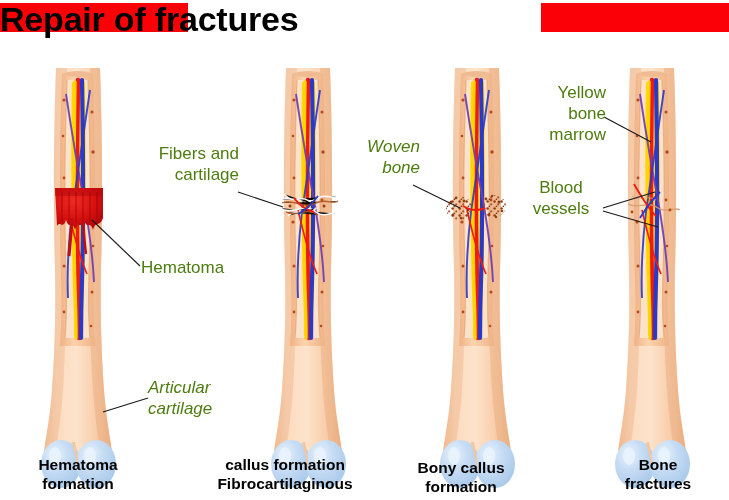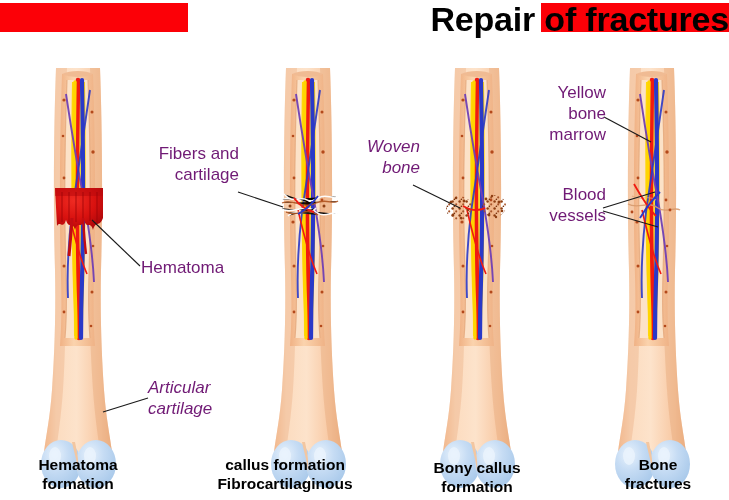--- a/index.html
+++ b/index.html
@@ -11,40 +11,40 @@
     position:relative;
   }
   #stage{position:absolute;left:0;top:0;width:729px;height:500px;}
 
   
   .bar{position:absolute;top:3px;height:29px;background:#fc0007;}
   .bar.left{left:0px;width:188px;}
   .bar.right{left:541px;width:188px;}
   .title{
     position:absolute;left:0;top:-1px;width:729px;
-    text-align:right;
+    text-align:left;
     font-size:34px;font-weight:bold;color:#000;
     letter-spacing:-0.2px;
     line-height:40px;
     font-family:"Liberation Sans", sans-serif;
   }
 
   
   .caption{
     position:absolute;
     text-align:center;
     font-size:15.5px;font-weight:bold;color:#000;
     line-height:18.5px;
     font-family:"Liberation Sans", sans-serif;
   }
 
   
   .label{
     position:absolute;
-    font-size:17px;color:#701a75;
+    font-size:17px;color:#4d7c0f;
     line-height:21px;
     font-family:"Liberation Sans", sans-serif;
     white-space:pre-line;
   }
   .label.r{text-align:right;}
   .label.c{text-align:right;}
   .label.l{text-align:left;}
 
   svg.fig{position:absolute;left:0;top:0;width:729px;height:500px;pointer-events:none;}
 </style>
@@ -296,34 +296,34 @@
   <div class="label l" style="left:148px;top:377px;width:110px;font-style:italic;">Articular
 cartilage</div>
 
   <div class="label c" style="left:348px;top:136px;width:72px;font-style:italic;">Woven
 bone</div>
 
   <div class="label r" style="left:516px;top:82px;width:90px;">Yellow
 bone
 marrow</div>
 
-  <div class="label r" style="left:516px;top:184px;width:90px;">Blood
+  <div class="label r" style="left:516px;top:177px;width:90px;text-align:center;">Blood
 vessels</div>
 
   <div class="caption" style="left:8px;top:456px;width:140px;">
     <div>Hematoma</div>
     <div>formation</div>
   </div>
 
   <div class="caption" style="left:185px;top:456px;width:200px;">
     <div>callus formation</div>
     <div>Fibrocartilaginous</div>
   </div>
 
-  <div class="caption" style="left:412px;top:459px;width:130px;text-align:center;">
+  <div class="caption" style="left:396px;top:459px;width:130px;text-align:center;">
     <div>Bony callus</div>
     <div>formation</div>
   </div>
 
   <div class="caption" style="left:590px;top:456px;width:136px;">
     <div>Bone</div>
     <div>fractures</div>
   </div>
 
 </div>

